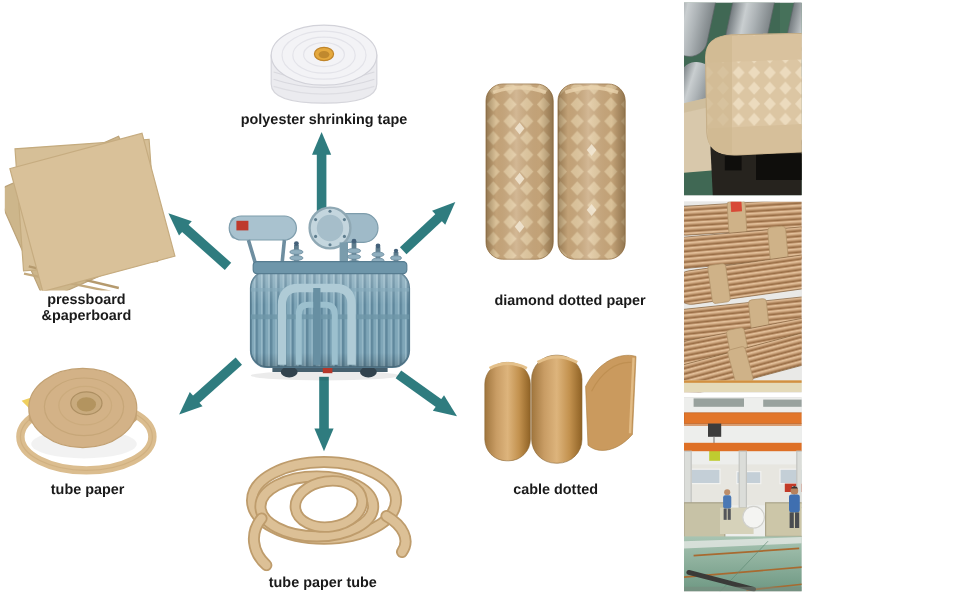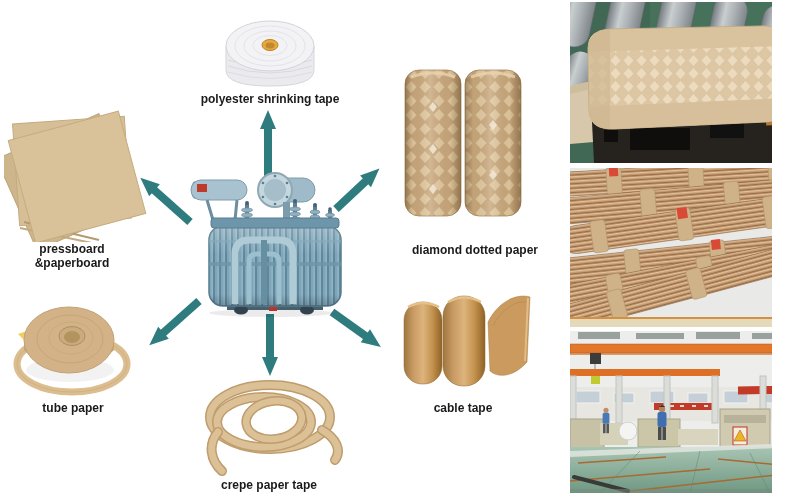--- a/index.html
+++ b/index.html
@@ -1,16 +1,16 @@
 <!DOCTYPE html>
 <html><head>
 <meta charset="utf-8">
 <style>
   html,body{margin:0;padding:0;background:#fff;}
-  .canvas{position:relative;width:772px;height:495px;background:#ffffff;overflow:hidden;
+  .canvas{position:relative;width:668px;height:495px;background:#ffffff;overflow:hidden;
           font-family:"Liberation Sans",sans-serif;}
   .abs{position:absolute;}
   .lbl{position:absolute;font-weight:bold;font-size:12px;color:#1a1a1a;
        text-align:center;line-height:1.15;letter-spacing:0;}
   .photo{position:absolute;left:570px;width:230px;overflow:hidden;background:#ddd;}
   svg{display:block;}
 </style>
 </head>
 <body>
 
@@ -208,22 +208,22 @@
         <path d="M130,58 C144,66 150,78 143,88" stroke="#BE9C6C" stroke-width="10"></path>
         <path d="M130,58 C144,66 150,78 143,88" stroke="#DCC096" stroke-width="7"></path>
       </g>
     </svg>
   </div>
 
   <div class="lbl" style="left:168px;top:93px;width:204px">polyester shrinking tape</div>
   <div class="lbl" style="left:4px;top:243px;width:136px">pressboard &amp;paperboard</div>
   <div class="lbl" style="left:412px;top:244px;width:126px">diamond dotted paper</div>
   <div class="lbl" style="left:18px;top:402px;width:110px">tube paper</div>
-  <div class="lbl" style="left:404px;top:402px;width:118px">cable tape</div>
-  <div class="lbl" style="left:196px;top:479px;width:146px">crepe paper tape</div>
+  <div class="lbl" style="left:404px;top:402px;width:118px">cable dotted</div>
+  <div class="lbl" style="left:196px;top:479px;width:146px">tube paper tube</div>
 
   <div class="photo" style="top:2px;height:161px">
     <svg width="230" height="161" viewBox="0 0 230 161">
       <defs>
         <linearGradient id="gRoll" x1="0" y1="0" x2="1" y2="0">
           <stop offset="0" stop-color="#747B7F"></stop>
             <stop offset="0.35" stop-color="#C9CED0"></stop>
           <stop offset="0.6" stop-color="#AEB4B7"></stop>
             <stop offset="1" stop-color="#7E8588"></stop>
         </linearGradient>

